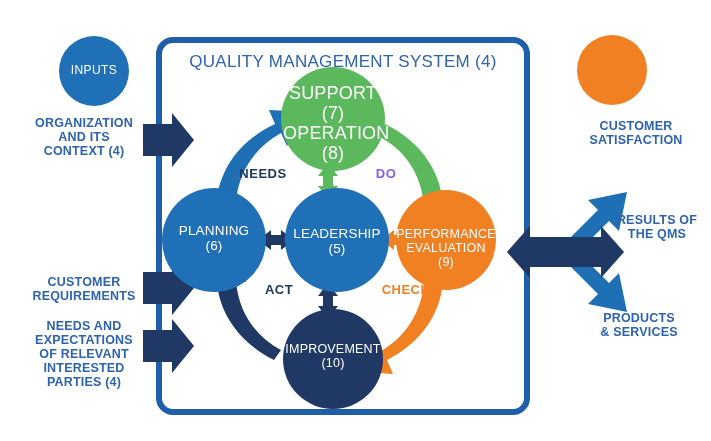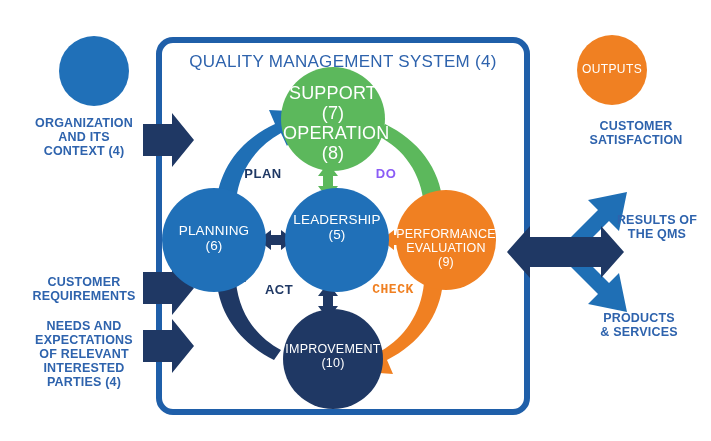--- a/index.html
+++ b/index.html
@@ -136,64 +136,64 @@
 
     <circle cx="333" cy="119" r="52" fill="#5cb85c"></circle>
     <circle cx="214" cy="240" r="52" fill="#2070b8"></circle>
     <circle cx="337" cy="240" r="52" fill="#2070b8"></circle>
     <circle cx="446" cy="240" r="50" fill="#f08022"></circle>
     <circle cx="333" cy="359" r="50" fill="#1f3864"></circle>
   </svg>
 
   <div class="lbl qms-title" style="left:159px; top:52px; width:368px;">QUALITY MANAGEMENT SYSTEM (4)</div>
 
+  <div class="lbl circle-label c-inputs" style="left:44px; top:64px; width:100px;">INPUTS</div>
 
   <div class="lbl side-text" style="left:14px; top:116px; width:140px;">ORGANIZATION
 AND ITS
 CONTEXT (4)</div>
 
   <div class="lbl side-text" style="left:14px; top:275px; width:140px;">CUSTOMER
 REQUIREMENTS</div>
 
   <div class="lbl side-text" style="left:14px; top:319px; width:140px;">NEEDS AND
 EXPECTATIONS
 OF RELEVANT
 INTERESTED
 PARTIES (4)</div>
 
-  <div class="lbl circle-label c-outputs" style="left:562px; top:63px; width:100px;">OUTPUTS</div>
 
   <div class="lbl side-text" style="left:566px; top:119px; width:140px;">CUSTOMER
 SATISFACTION</div>
 
   <div class="lbl side-text" style="left:574px; top:311px; width:130px;">PRODUCTS
 &amp; SERVICES</div>
 
   <div class="lbl side-text" style="left:602px; top:213px; width:110px;">RESULTS OF
 THE QMS</div>
 
   <div class="lbl circle-label c-support" style="left:283px; top:83px; width:100px;">SUPPORT
 (7)
 OPERATION
 (8)</div>
 
   <div class="lbl circle-label c-planning" style="left:164px; top:223px; width:100px;">PLANNING
 (6)</div>
 
-  <div class="lbl circle-label c-leadership" style="left:287px; top:212px; width:100px;">LEADERSHIP
+  <div class="lbl circle-label c-leadership" style="left:287px; top:226px; width:100px;">LEADERSHIP
 (5)</div>
 
   <div class="lbl circle-label c-perf" style="left:391px; top:215px; width:110px;margin-top:12px;">PERFORMANCE
 EVALUATION
 (9)</div>
 
   <div class="lbl circle-label c-improve" style="left:278px; top:342px; width:110px;">IMPROVEMENT
 (10)</div>
 
-  <div class="lbl cycle-word w-plan" style="left:233px; top:167px; width:60px;">PLAN</div>
+  <div class="lbl cycle-word w-plan" style="left:233px; top:167px; width:60px;">NEEDS</div>
 
   <div class="lbl cycle-word w-do" style="left:366px; top:167px; width:40px;">DO</div>
 
   <div class="lbl cycle-word w-act" style="left:254px; top:283px; width:50px;">ACT</div>
 
-  <div class="lbl cycle-word w-check" style="left:360px; top:283px; width:66px;font-family:Liberation Mono, monospace;">CHECK</div>
+  <div class="lbl cycle-word w-check" style="left:373px; top:283px; width:66px;">CHECK</div>
 
 </div>
 
 </body></html>

